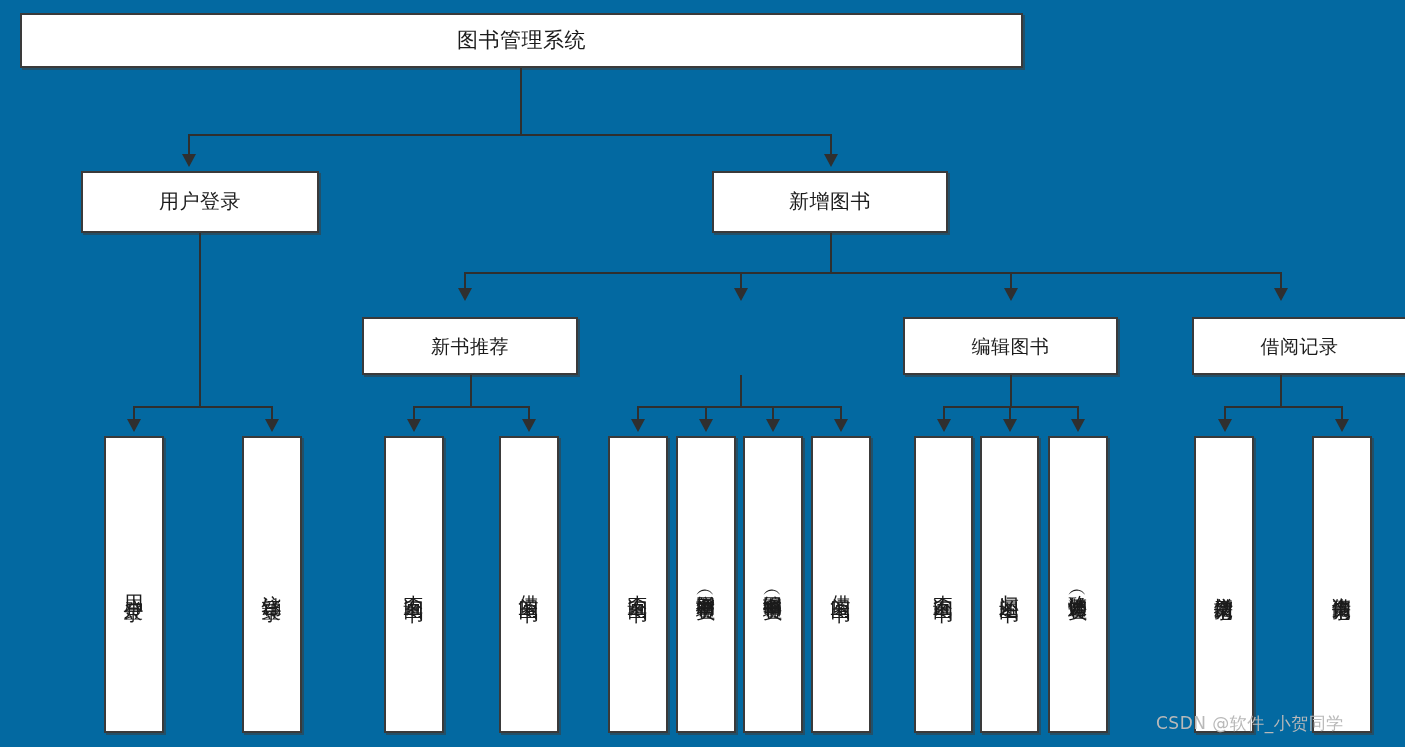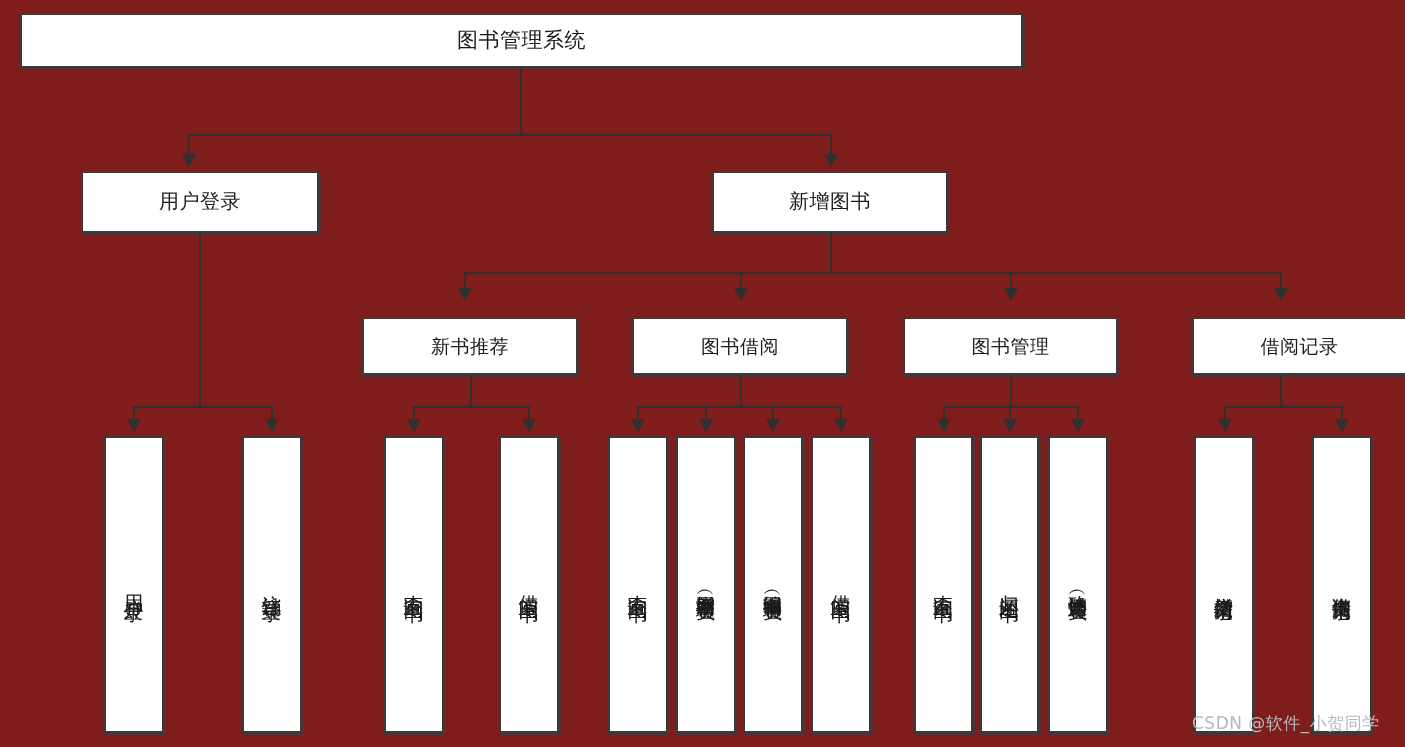--- a/index.html
+++ b/index.html
@@ -5,21 +5,21 @@
 <style>
   html,body{margin:0;padding:0;background:#ffffff;}
   body{
     font-family:"DejaVu Sans","Liberation Sans",sans-serif;
     color:#1b1b1b;
   }
   #diagram{
     position:relative;
     width:1405px;
     height:747px;
-    background:#7f1d1d;
+    background:#0369a1;
     overflow:hidden;
   }
   
   .node{
     position:absolute;
     box-sizing:border-box;
     background:#ffffff;
     border:2px solid #3a3a3a;
     display:flex;
     align-items:center;
@@ -110,25 +110,22 @@
   <div class="edge v" style="left:740px;top:272px;height:17px;"></div>
   <div class="arrow" style="left:734px;top:288px;"></div>
   <div class="edge v" style="left:1010px;top:272px;height:17px;"></div>
   <div class="arrow" style="left:1004px;top:288px;"></div>
   <div class="edge v" style="left:1280px;top:272px;height:17px;"></div>
   <div class="arrow" style="left:1274px;top:288px;"></div>
 
   <div class="node l2" style="left:362px;top:317px;width:216px;height:58px;">
     <span class="lbl">新书推荐</span>
   </div>
-  <div class="node l2" style="left:632px;top:317px;width:216px;height:58px;">
-    <span class="lbl">图书借阅</span>
-  </div>
   <div class="node l2" style="left:903px;top:317px;width:215px;height:58px;">
-    <span class="lbl">图书管理</span>
+    <span class="lbl">编辑图书</span>
   </div>
   <div class="node l2" style="left:1172px;top:317px;width:215px;height:58px;margin-left:20px;">
     <span class="lbl">借阅记录</span>
   </div>
 
   <div class="edge v" style="left:470px;top:375px;height:32px;"></div>
   <div class="edge h" style="left:413px;top:406px;width:116px;"></div>
   <div class="edge v" style="left:413px;top:406px;height:14px;"></div>
   <div class="arrow" style="left:407px;top:419px;"></div>
   <div class="edge v" style="left:528px;top:406px;height:14px;"></div>
@@ -198,15 +195,15 @@
     <span class="lbl">确认归还（管理员）</span>
   </div>
 
   <div class="node leaf tight" style="left:1194px;top:436px;width:60px;height:297px;">
     <span class="lbl">新增借阅记录</span>
   </div>
   <div class="node leaf tight" style="left:1312px;top:436px;width:60px;height:297px;">
     <span class="lbl">查询借阅记录</span>
   </div>
 
-  <div id="watermark" style="left:1192px;top:712px;">CSDN @软件_小贺同学</div>
+  <div id="watermark" style="left:1156px;top:712px;">CSDN @软件_小贺同学</div>
 
 </div>
 
 </body></html>

